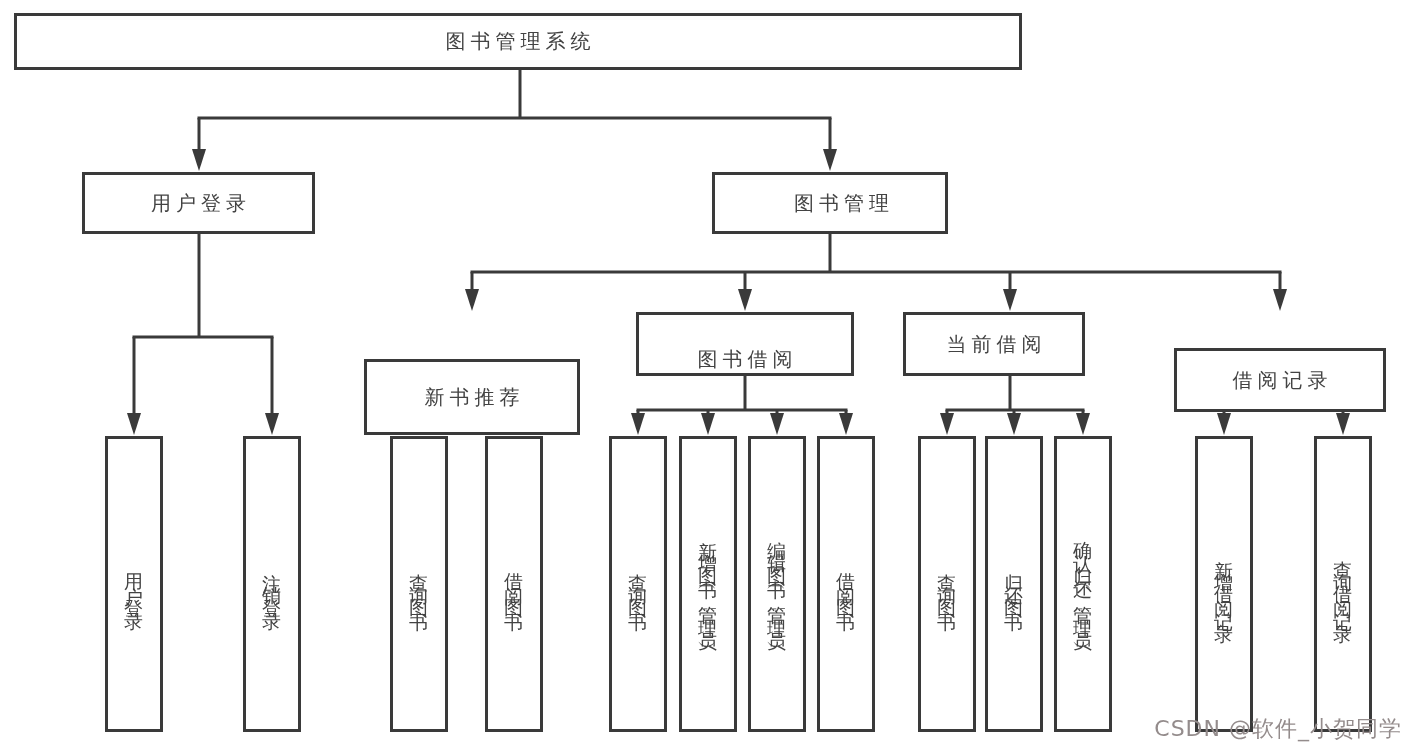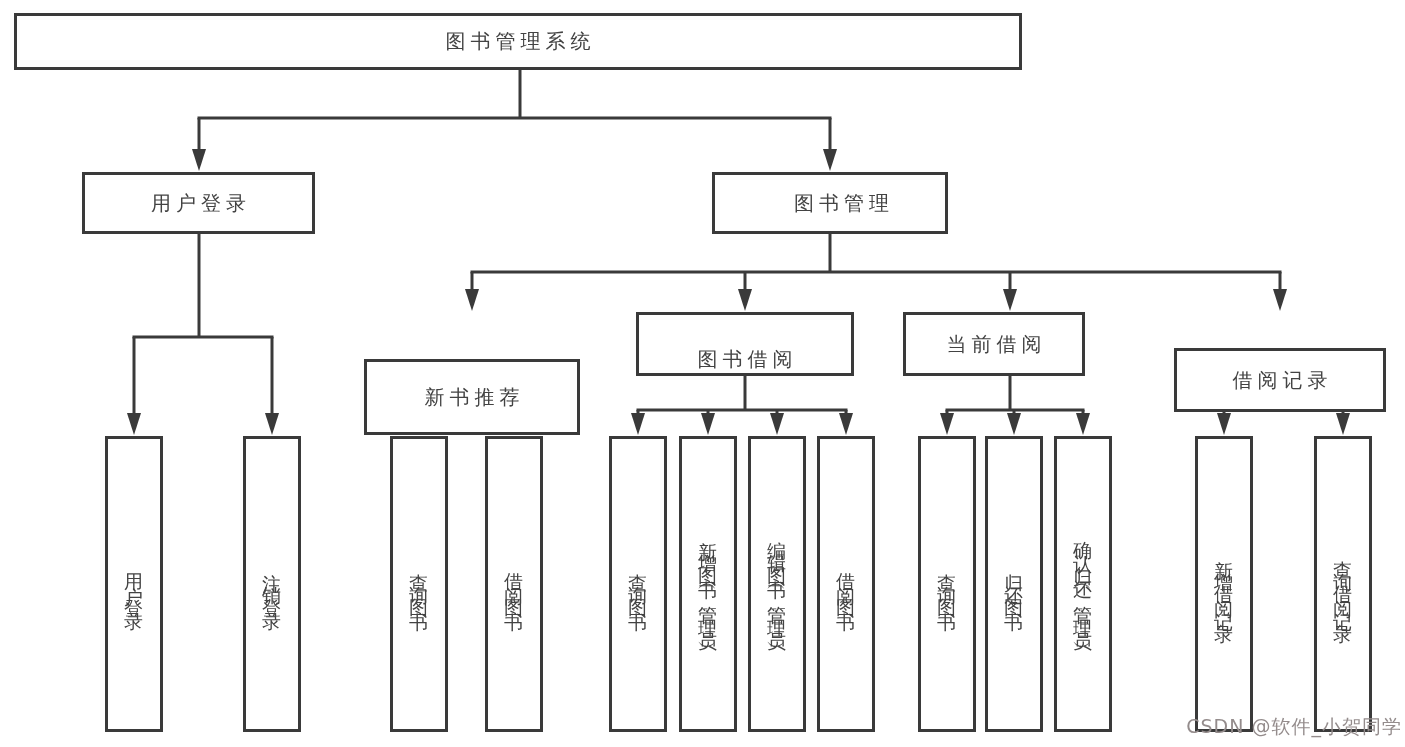--- a/index.html
+++ b/index.html
@@ -56,21 +56,21 @@
     writing-mode: vertical-rl;
     letter-spacing: 13px;
     font-size: 19px;
     text-indent: 0;
     line-height: 1;
   }
   .watermark {
     position: absolute;
     top: 714px;
     right: 3px;
-    font-size: 19px;
+    font-size: 22px;
     color: var(--watermark);
     letter-spacing: 1px;
     white-space: nowrap;
   }
 </style>
 </head>
 <body>
 
 <div class="canvas">
 

